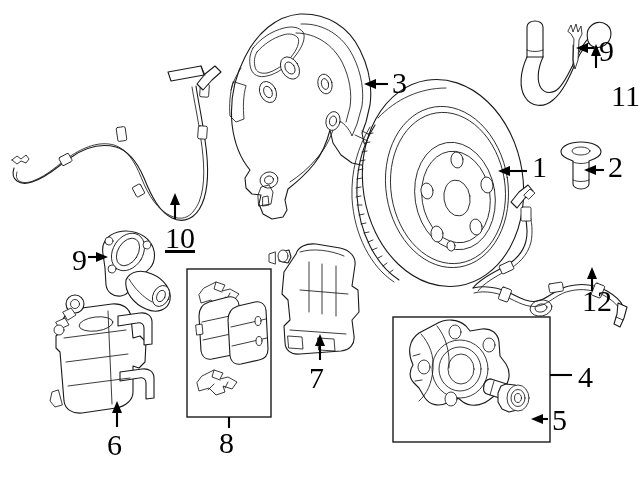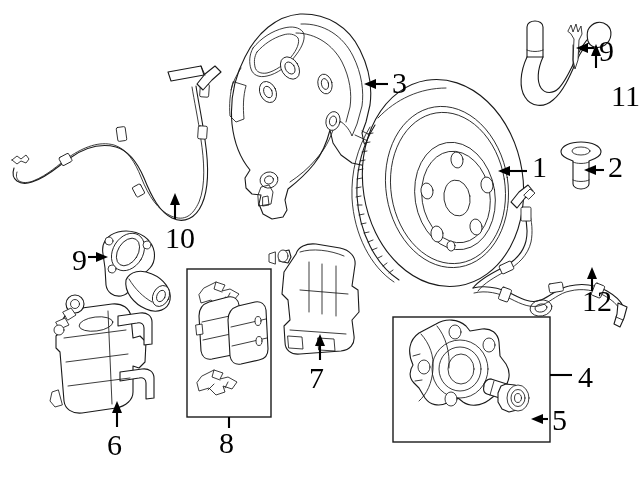--- a/index.html
+++ b/index.html
@@ -436,18 +436,18 @@
 
   <div class="callout-label" style="left:532px; top:152px;">1</div>
   <div class="callout-label" style="left:608px; top:152px;">2</div>
   <div class="callout-label" style="left:392px; top:68px;">3</div>
   <div class="callout-label" style="left:578px; top:362px;">4</div>
   <div class="callout-label" style="left:552px; top:405px;">5</div>
   <div class="callout-label" style="left:107px; top:430px;">6</div>
   <div class="callout-label" style="left:309px; top:363px;">7</div>
   <div class="callout-label" style="left:219px; top:428px;">8</div>
   <div class="callout-label" style="left:72px;  top:245px;">9</div>
-  <div class="callout-label" style="left:165px; top:223px;">10</div>
+  <div class="callout-label" style="left:165px; top:223px;text-decoration:underline;">10</div>
   <div class="callout-label" style="left:583px; top:81px;margin-left:28px;">11</div>
   <div class="callout-label" style="left:582px; top:286px;">12</div>
   <div class="callout-label" style="left:599px; top:36px;">9</div>
 
 </div>
 
 </body></html>

